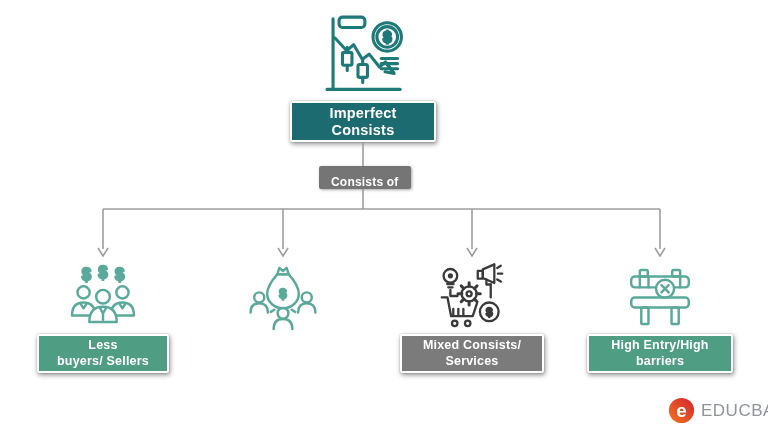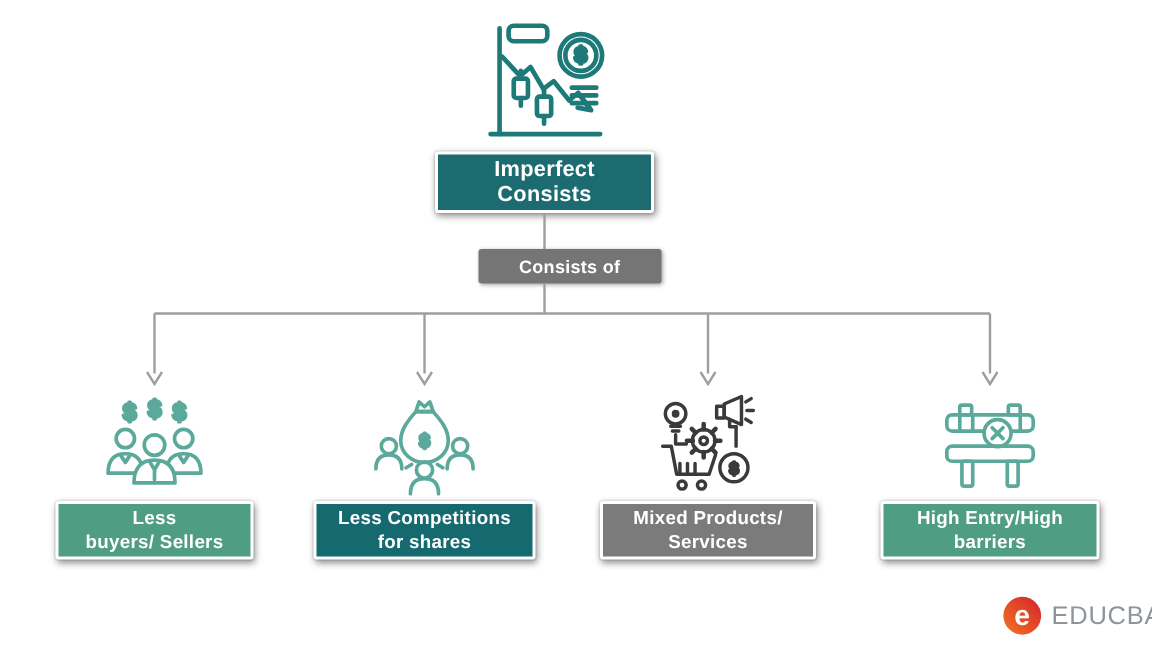--- a/index.html
+++ b/index.html
@@ -19,22 +19,22 @@
     border:2px solid #fff;border-radius:2px;
     box-shadow:1px 2px 5px rgba(0,0,0,.45),0 0 0 1px rgba(0,0,0,.06);
     box-sizing:border-box;
   }
   .title-box span{
     font-size:14.5px;font-weight:bold;line-height:17px;text-align:center;
     white-space:pre-line;letter-spacing:.2px;
   }
   
   .consists-label{
-    left:319px;top:166px;height:23px;padding:0 27px;
-    display:flex;align-items:center;justify-content:center;
+    left:319px;top:166px;height:23px;padding:0 12px;
+    display:flex;align-items:flex-end;justify-content:center;
     border-radius:2px;box-shadow:1px 1px 3px rgba(0,0,0,.35);
   }
   .consists-label span{font-size:12px;font-weight:bold;letter-spacing:.2px;}
   .connectors{left:0;top:0;}
   
   .col{width:150px;display:flex;flex-direction:column;align-items:center;top:258px;}
   .b-icon{height:74px;display:flex;align-items:flex-end;justify-content:center;}
   .b-box{
     margin-top:2px;height:39px;display:flex;align-items:center;justify-content:center;
     border:2px solid #fff;border-radius:2px;box-sizing:border-box;
@@ -126,24 +126,20 @@
         <path d="M42 20 C34 29 28 37 28 47 a22 20 0 0 0 44 0 C72 37 66 29 58 20 Z"></path>
         <text x="50" y="53" text-anchor="middle" font-size="17" font-weight="bold" fill="currentColor" stroke="none" font-family="Liberation Sans, sans-serif">$</text>
         <circle cx="17" cy="52" r="7"></circle>
         <path d="M5 73 Q5 60 17 60 Q29 60 29 73"></path>
         <circle cx="83" cy="52" r="7"></circle>
         <path d="M71 73 Q71 60 83 60 Q95 60 95 73"></path>
         <circle cx="50" cy="74" r="7.5"></circle>
         <path d="M37 96 Q37 82 50 82 Q63 82 63 96"></path>
         <path d="M38 69 l-5 3 M62 69 l5 3"></path>
       </svg>
-    </div>
-    <div class="b-box" style="width: 148px; background-color: rgb(21, 106, 112);">
-      <span>Less Competitions
-for shares</span>
     </div>
   </div>
 
   <div class="abs col" style="left:397px">
     <div class="b-icon icon-wrap" style="color: rgb(58, 58, 58);">
       <svg width="74" height="72" viewBox="0 0 100 100" fill="none" stroke-width="3.2" stroke-linecap="round" stroke-linejoin="round">
         <circle cx="20" cy="22" r="9.5"></circle>
         <circle cx="20" cy="22" r="2" fill="currentColor"></circle>
         <path d="M15.5 33.5 h9 M17 38 h6"></path>
         <path d="M20 41.5 V50 H30"></path>
@@ -157,21 +153,21 @@
         <path d="M8 52 h8 l5 26 h30 l6 -18"></path>
         <path d="M24 68 v9 M31 68 v9 M38 68 v9"></path>
         <circle cx="26" cy="88" r="3.8"></circle>
         <circle cx="44" cy="88" r="3.8"></circle>
         <path d="M76 34 V52"></path>
         <circle cx="74" cy="72" r="13"></circle>
         <text x="74" y="78" text-anchor="middle" font-size="15" font-weight="bold" fill="currentColor" stroke="none" font-family="Liberation Sans, sans-serif">$</text>
       </svg>
     </div>
     <div class="b-box" style="width: 144px; background-color: rgb(123, 123, 123);">
-      <span>Mixed Products/
+      <span>Mixed Consists/
 Services</span>
     </div>
   </div>
 
   <div class="abs col" style="left:585px">
     <div class="b-icon icon-wrap" style="color: rgb(91, 169, 155);">
       <svg width="74" height="72" viewBox="0 0 100 100" fill="none" stroke-width="3.4" stroke-linecap="round" stroke-linejoin="round">
         <rect x="22" y="14" width="11" height="9" rx="2"></rect>
         <rect x="67" y="14" width="11" height="9" rx="2"></rect>
         <rect x="10" y="23" width="80" height="15" rx="5"></rect>

